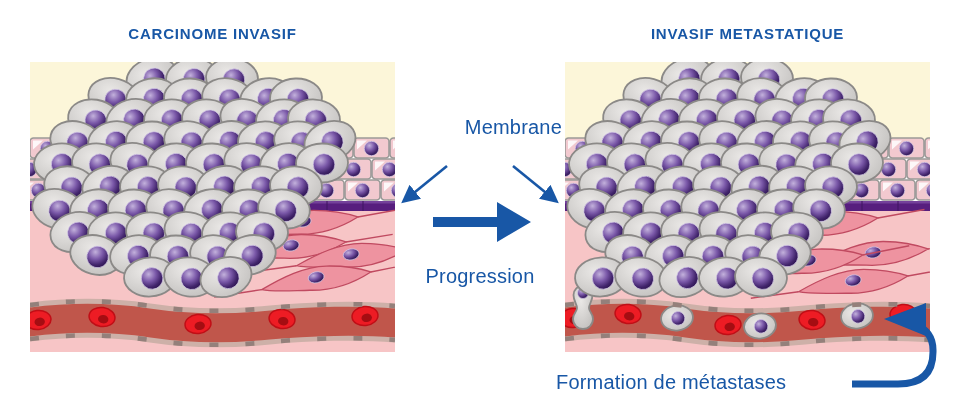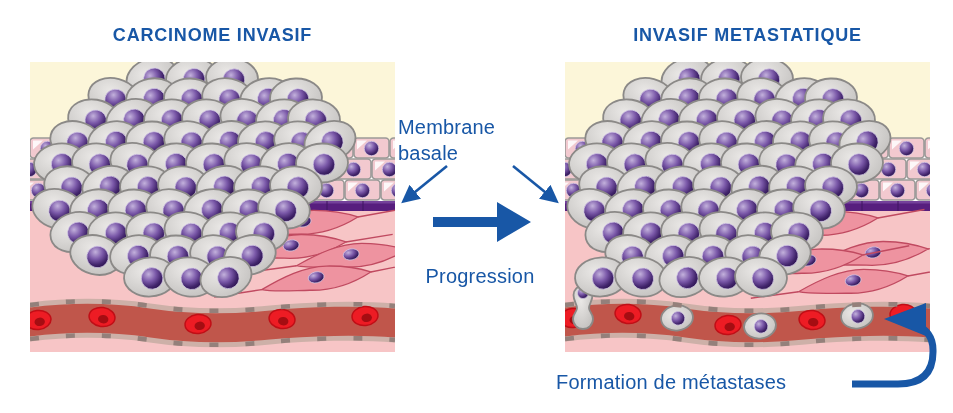--- a/index.html
+++ b/index.html
@@ -4,30 +4,30 @@
 <style>
   html,body{margin:0;padding:0;background:#fff;}
   .stage{
     position:relative;width:953px;height:413px;overflow:hidden;
     background:var(--page_background,#fff);
     font-family:"Liberation Sans",sans-serif;
   }
   svg.scene{position:absolute;left:0;top:0;}
   .panel-title{
     position:absolute;top:25px;text-align:center;
-    font-weight:bold;font-size:18px;letter-spacing:.8px;
+    font-weight:bold;font-size:15px;letter-spacing:.8px;
     color:var(--accent_blue);white-space:nowrap;
   }
   #title-left{left:30px;width:365px;}
   #title-right{left:565px;width:365px;}
   .mid-label{
     position:absolute;color:var(--accent_blue);
     font-size:20px;letter-spacing:.2px;text-align:center;
   }
-  #membrane-label{left:398px;width:164px;top:114px;text-align:left;line-height:1.3;}
+  #membrane-label{left:398px;width:164px;top:114px;text-align:right;line-height:1.3;}
   #progression-label{left:398px;width:164px;top:265px;}
   #metastases-label{left:556px;top:371px;white-space:nowrap;}
 
   
   .bg-cream{fill:var(--cream_epidermis);}
   .brick-body{fill:var(--epithelium_pink);stroke:var(--brick_border);stroke-width:1.6;}
   .brick-hi{fill:#ffffff;opacity:.85;}
   .membrane{fill:var(--basal_membrane_purple);}
   .membrane-hi{fill:#8050A8;opacity:.7;}
   .membrane-tick{fill:#3E1460;opacity:.5;}
@@ -365,17 +365,16 @@
       <path class="curve-arrow" d="M852,384 L898,384 Q933,384 933,352 L933,350 Q933,331 914,324"></path>
       <polygon class="arrow-blue" points="884,319 926,303 926,336"></polygon>
     </g>
   </svg>
 
   <div class="panel-title" id="title-left">CARCINOME INVASIF</div>
   <div class="panel-title" id="title-right">INVASIF METASTATIQUE</div>
 
   <div class="mid-label" id="membrane-label">
     <div>Membrane</div>
-    <div>basale</div>
   </div>
   <div class="mid-label" id="progression-label">Progression</div>
   <div class="mid-label" id="metastases-label">Formation de métastases</div>
 </div>
 
 </body></html>

